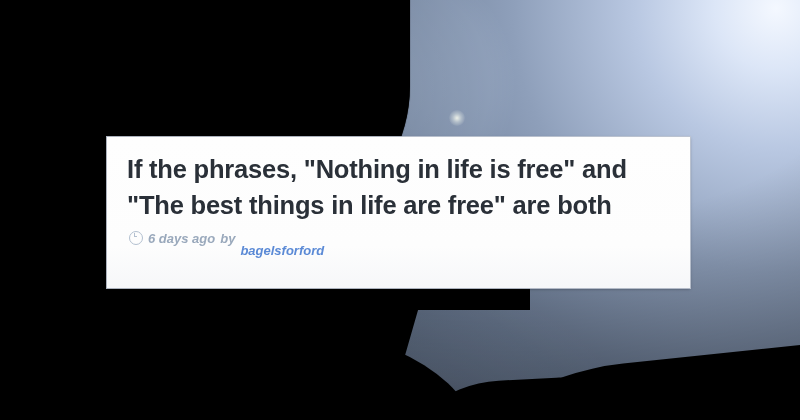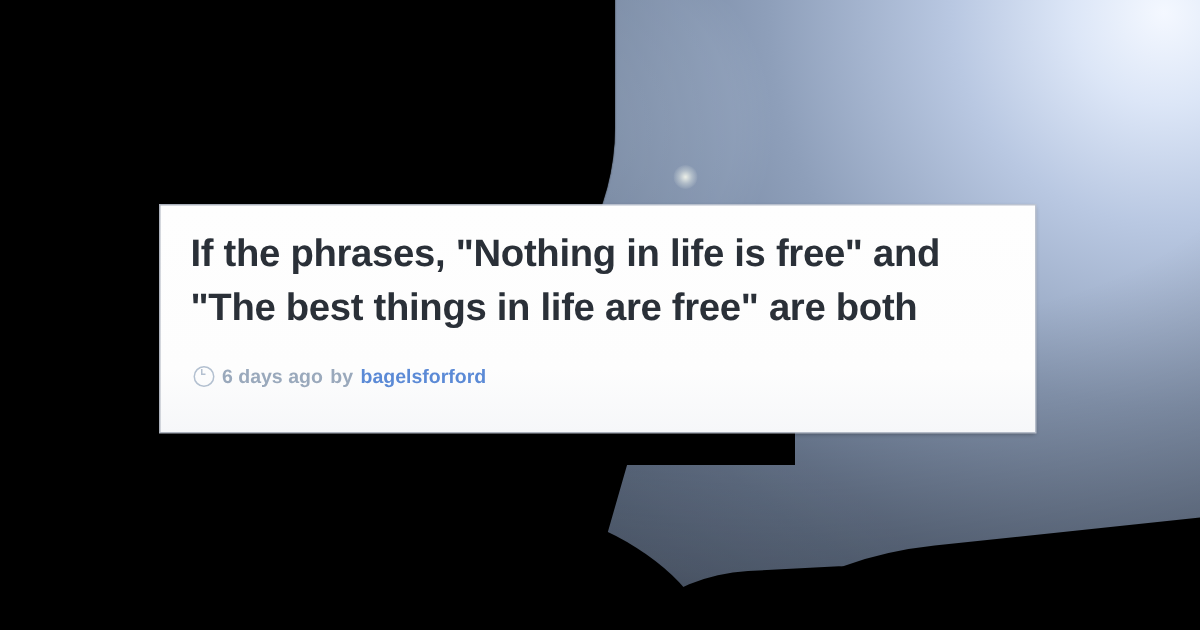--- a/index.html
+++ b/index.html
@@ -140,26 +140,27 @@
   .quote-text {
     color: #2a3038;
     font-size: 25.5px;
     font-weight: bold;
     line-height: 36px;
     letter-spacing: -0.2px;
     white-space: nowrap;
   }
   .meta-row {
     display: flex;
-    align-items: flex-end;
+    align-items: flex-start;
     gap: 5px;
     margin-top: 8px;
     padding-left: 2px;
     font-size: 13px;
     font-weight: bold;
+    font-style: italic;
   }
   .clock-icon {
     display: inline-block;
     width: 12px;
     height: 12px;
     border: 1.5px solid #b3c0d0;
     border-radius: 50%;
     position: relative;
     flex: 0 0 auto;
   }

